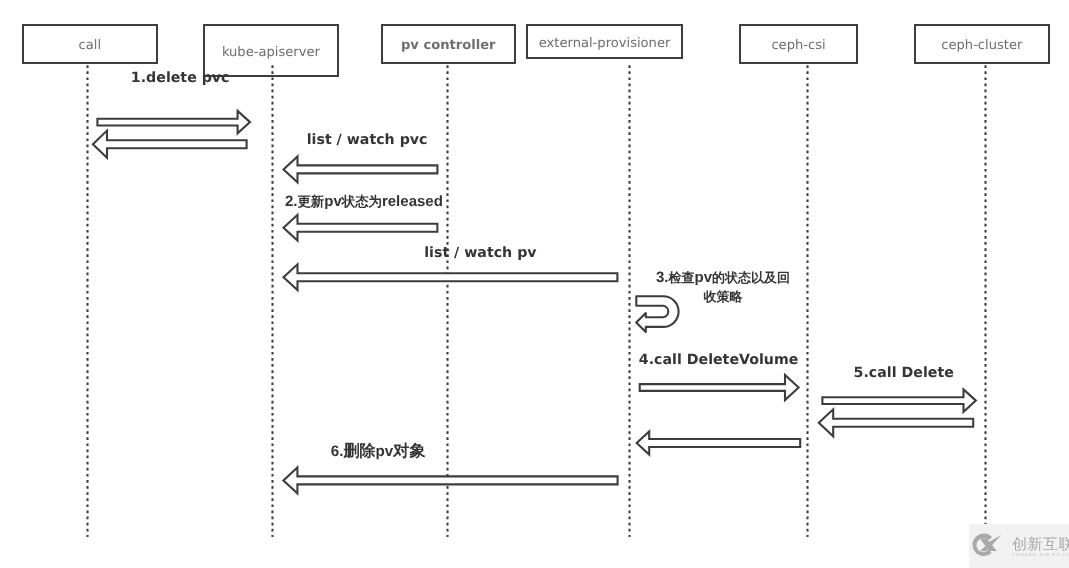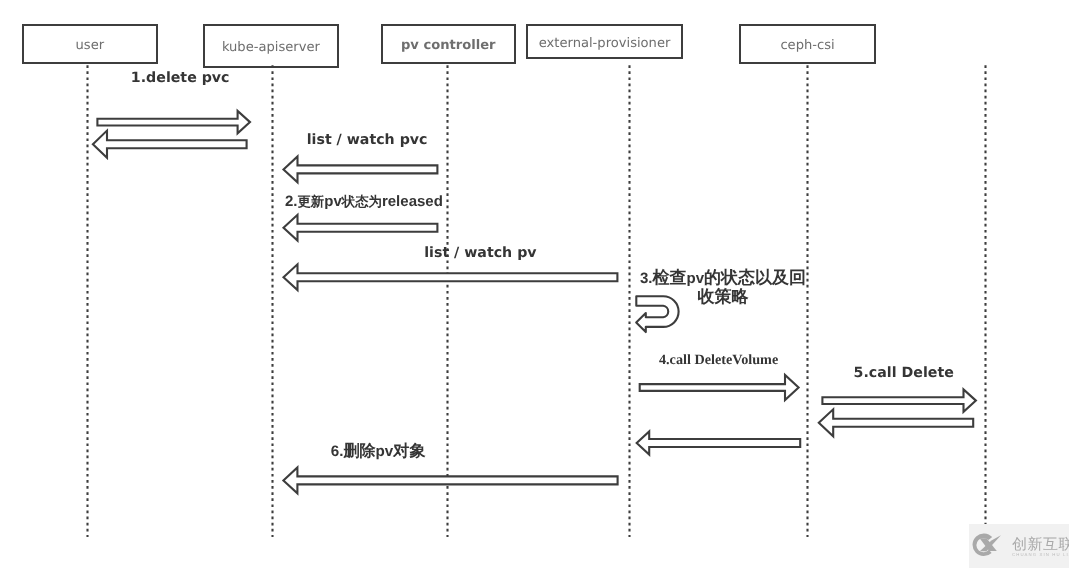--- a/index.html
+++ b/index.html
@@ -33,21 +33,21 @@
     position:absolute; color:#353535; font-weight:bold;
     font-family:"DejaVu Sans", sans-serif;
     font-size:14.2px; line-height:19px; text-align:center;
     white-space:nowrap; letter-spacing:0px;
   }
   
   .msg-label .lat { font-family:"Liberation Sans", sans-serif; font-size:15.0px; }
   .msg-label .cjk { font-size:13.4px; }
   [data-name="message-label-m8"] .cjk { font-size:16.1px; }
   [data-name="message-label-m8"] .lat { font-size:15.2px; }
-  [data-name="message-label-m5"] .cjk { font-size:17px; }
+  [data-name="message-label-m5"] .cjk { font-size:13px; }
   [data-name="message-label-m5"] .lat { font-size:15.0px; }
   [data-name="message-label-m5"] { line-height:18.0px; }
   .msg-label.two-line { white-space:normal; }
   .arrow-svg { position:absolute; overflow:visible; }
   .arrow-svg path {
     fill:#ffffff; stroke:#3d3d3d; stroke-width:2.1;
     stroke-linejoin:miter; stroke-miterlimit:8;
   }
   .arrow-svg path.loop {
     stroke-linejoin:round;
@@ -60,49 +60,52 @@
   .wm-logo { flex:0 0 auto; margin-left:2px; margin-top:1px; }
   .wm-texts { margin-left:11px; margin-top:4px; }
   .wm-primary { color:#a9a9a9; font-size:15px; line-height:13px; letter-spacing:0.5px; white-space:nowrap; }
   .wm-secondary { color:#bcbcbc; font-size:4.3px; line-height:8px; letter-spacing:1.1px; white-space:nowrap; }
 </style>
 </head>
 <body>
 
 <div id="canvas" data-name="sequence-diagram-canvas">
     <div class="actor-box" data-name="actor-box-user" style="left: 22.1px; top: 24px; width: 135.5px; height: 40px;">
-      <span class="actor-label" data-name="actor-label-user">user</span>
+      <span class="actor-label" data-name="actor-label-user">call</span>
     </div>
     <svg class="lifeline" data-name="lifeline-user" width="3" height="473" style="position: absolute; left: 86.4px; top: 64px;">
       <line x1="1.5" y1="1.2" x2="1.5" y2="473"></line>
     </svg>
-    <div class="actor-box" data-name="actor-box-kube-apiserver" style="left: 203.1px; top: 24px; width: 135.6px; height: 44px;">
+    <div class="actor-box" data-name="actor-box-kube-apiserver" style="left: 203.1px; top: 24px; width: 135.6px; height: 53px;">
       <span class="actor-label" data-name="actor-label-kube-apiserver">kube-apiserver</span>
     </div>
     <svg class="lifeline" data-name="lifeline-kube-apiserver" width="3" height="473" style="position: absolute; left: 270.6px; top: 64px;">
       <line x1="1.5" y1="1.2" x2="1.5" y2="473"></line>
     </svg>
     <div class="actor-box" data-name="actor-box-pv-controller" style="left: 380.8px; top: 24px; width: 135px; height: 40px; font-weight: bold;">
       <span class="actor-label" data-name="actor-label-pv-controller">pv controller</span>
     </div>
     <svg class="lifeline" data-name="lifeline-pv-controller" width="3" height="473" style="position: absolute; left: 446.3px; top: 64px;">
       <line x1="1.5" y1="1.2" x2="1.5" y2="473"></line>
     </svg>
     <div class="actor-box" data-name="actor-box-external-provisioner" style="left: 526px; top: 24px; width: 157.1px; height: 35px;">
       <span class="actor-label" data-name="actor-label-external-provisioner">external-provisioner</span>
     </div>
     <svg class="lifeline" data-name="lifeline-external-provisioner" width="3" height="473" style="position: absolute; left: 627.8px; top: 64px;">
       <line x1="1.5" y1="1.2" x2="1.5" y2="473"></line>
     </svg>
-    <div class="actor-box" data-name="actor-box-ceph-csi" style="left: 739px; top: 24px; width: 137px; height: 40px;">
+    <div class="actor-box" data-name="actor-box-ceph-csi" style="left: 739px; top: 24px; width: 119px; height: 40px;">
       <span class="actor-label" data-name="actor-label-ceph-csi">ceph-csi</span>
     </div>
     <svg class="lifeline" data-name="lifeline-ceph-csi" width="3" height="473" style="position: absolute; left: 806.4px; top: 64px;">
       <line x1="1.5" y1="1.2" x2="1.5" y2="473"></line>
     </svg>
+    <div class="actor-box" data-name="actor-box-ceph-cluster" style="left: 914px; top: 24px; width: 135.7px; height: 40px;">
+      <span class="actor-label" data-name="actor-label-ceph-cluster">ceph-cluster</span>
+    </div>
     <svg class="lifeline" data-name="lifeline-ceph-cluster" width="3" height="473" style="position: absolute; left: 983.6px; top: 64px;">
       <line x1="1.5" y1="1.2" x2="1.5" y2="473"></line>
     </svg>
     <svg class="arrow-svg" data-name="message-arrow-m1" width="1069" height="568" style="left: 0px; top: 0px;">
       <path d="M 97.4 118.69999999999999 L 237.6 118.69999999999999 L 237.6 110.89999999999999 L 250 122.1 L 237.6 133.29999999999998 L 237.6 125.5 L 97.4 125.5 Z"></path>
     </svg>
     <div class="msg-label" data-name="message-label-m1" style="left: 180.2px; top: 69px; transform: translateX(-50%);">
       <div data-name="message-label-line">1.delete pvc</div>
     </div>
     <svg class="arrow-svg" data-name="message-arrow-m1r" width="1069" height="568" style="left: 0px; top: 0px;">
@@ -129,21 +132,21 @@
     <svg class="arrow-svg" data-name="message-arrow-m5" width="1069" height="568" style="left: 0px; top: 0px;">
       <path class="loop" d="M 636.3 296.2 L 663.25 296.2 A 15.349999999999994 15.349999999999994 0 0 1 663.25 326.9 L 645.8000000000001 326.9 L 645.8000000000001 332.1 L 636.2 322.6 L 645.8000000000001 313.1 L 645.8000000000001 317.29999999999995 L 663.2 317.29999999999995 A 5.8 5.8 0 0 0 663.2 305.8 L 636.3 305.8 Z"></path>
     </svg>
     <div class="msg-label two-line" data-name="message-label-m5" style="left: 723px; top: 268.6px; transform: translateX(-50%);">
       <div data-name="message-label-line"><span class="lat">3.</span><span class="cjk">检查</span><span class="lat">pv</span><span class="cjk">的状态以及回</span></div>
       <div data-name="message-label-line"><span class="cjk">收策略</span></div>
     </div>
     <svg class="arrow-svg" data-name="message-arrow-m6" width="1069" height="568" style="left: 0px; top: 0px;">
       <path d="M 639.7 384.1 L 785 384.1 L 785 374.9 L 798.6 387.5 L 785 400.1 L 785 390.9 L 639.7 390.9 Z"></path>
     </svg>
-    <div class="msg-label" data-name="message-label-m6" style="left: 718.6px; top: 351.4px; transform: translateX(-50%); font-family: Liberation Serif, serif;">
+    <div class="msg-label" data-name="message-label-m6" style="left: 718.6px; top: 351.4px; transform: translateX(-50%);">
       <div data-name="message-label-line">4.call DeleteVolume</div>
     </div>
     <svg class="arrow-svg" data-name="message-arrow-m7" width="1069" height="568" style="left: 0px; top: 0px;">
       <path d="M 822.4 397.20000000000005 L 963.5 397.20000000000005 L 963.5 389.40000000000003 L 975.9 400.6 L 963.5 411.8 L 963.5 404 L 822.4 404 Z"></path>
     </svg>
     <div class="msg-label" data-name="message-label-m7" style="left: 903.7px; top: 363.5px; transform: translateX(-50%);">
       <div data-name="message-label-line">5.call Delete</div>
     </div>
     <svg class="arrow-svg" data-name="message-arrow-m7r" width="1069" height="568" style="left: 0px; top: 0px;">
       <path d="M 973.2 418.8 L 833.1999999999999 418.8 L 833.1999999999999 409.3 L 818.8 422.8 L 833.1999999999999 436.3 L 833.1999999999999 426.8 L 973.2 426.8 Z"></path>

